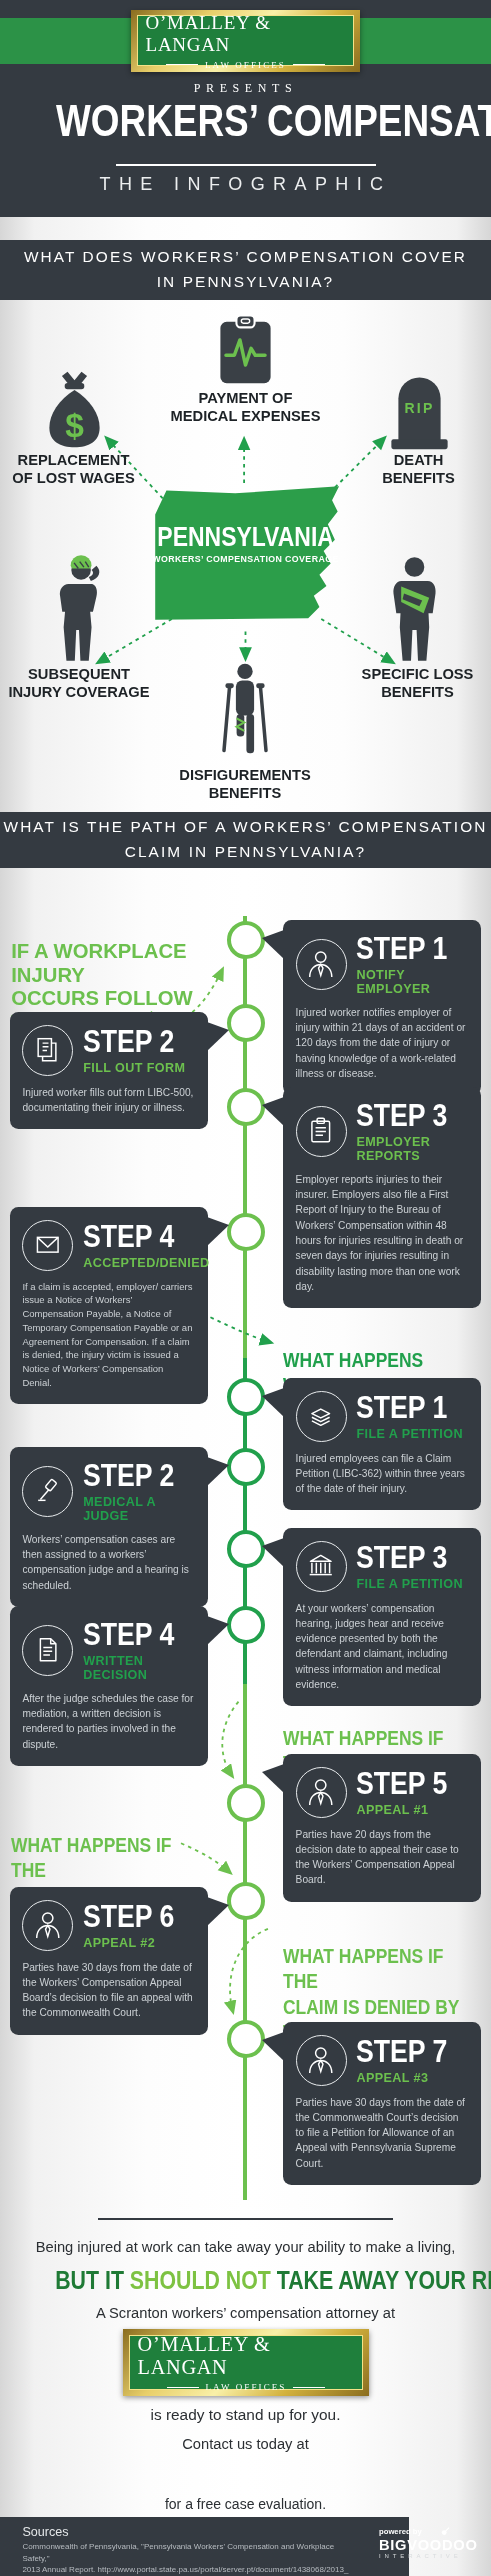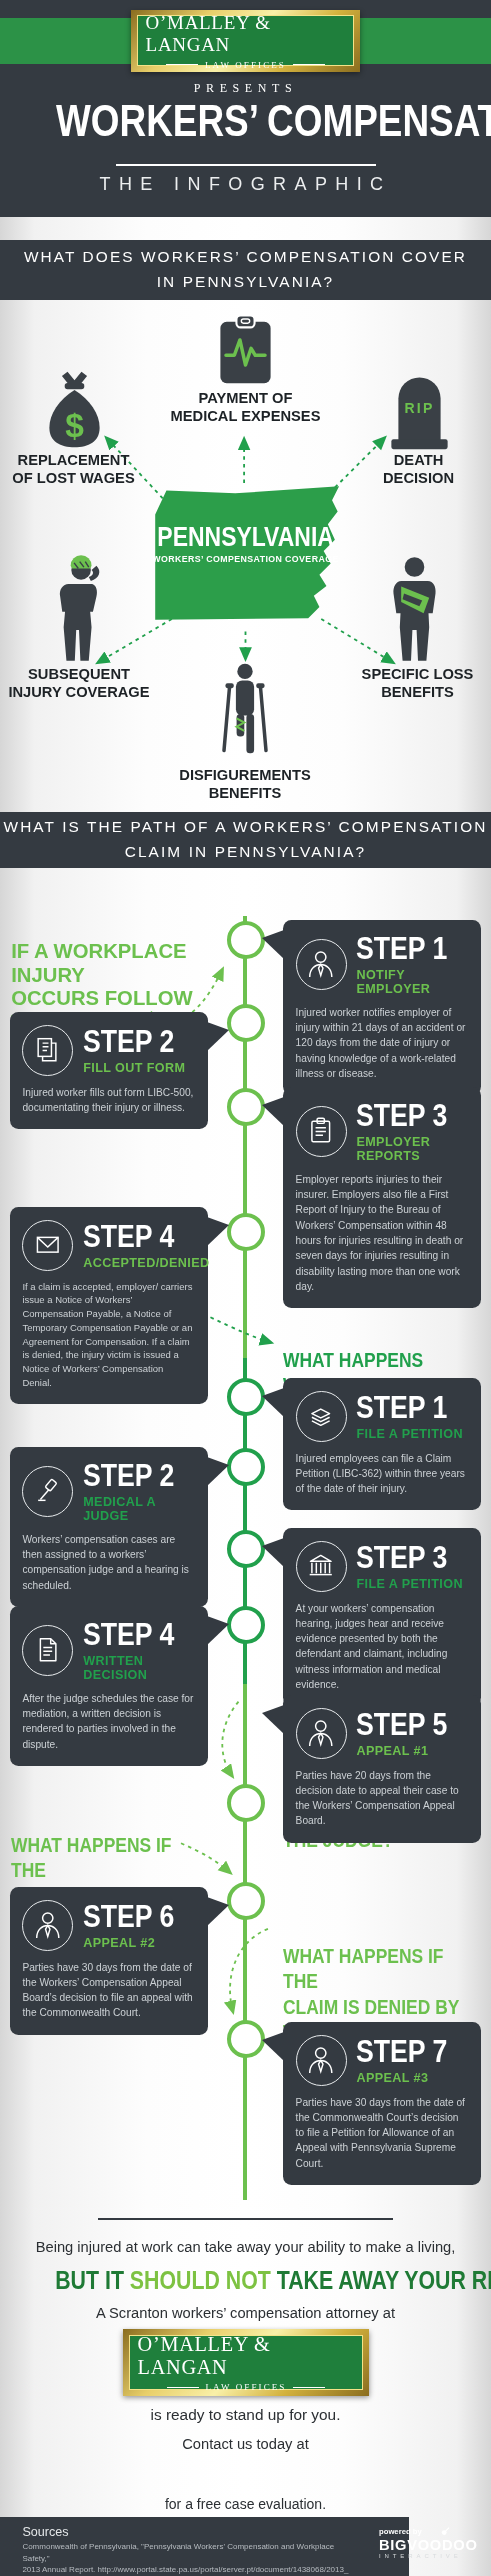--- a/index.html
+++ b/index.html
@@ -119,21 +119,21 @@
   </svg>
   <div class="abs clabel" style="left:7px;top:452px;width:133px;">REPLACEMENT
 OF LOST WAGES</div>
 
   <svg class="abs" style="left:387px;top:369px;" width="65" height="83" viewBox="0 0 92 118">
     <path d="M16,102 V42 a30,30 0 0 1 60,0 V102 z" fill="#3a4046"></path>
     <rect x="6" y="100" width="80" height="14" rx="3" fill="#3a4046"></rect>
     <text x="46" y="62" text-anchor="middle" font-size="20" font-weight="bold" letter-spacing="3" fill="#6cc04e" font-family="Liberation Sans,sans-serif">RIP</text>
   </svg>
   <div class="abs clabel" style="left:359px;top:452px;width:119px;">DEATH
-DECISION</div>
+BENEFITS</div>
 
   <svg class="abs" style="left:151px;top:482px;" width="193" height="149" viewBox="0 0 275 212">
     <polygon fill="#2c9e4a" points="6,46 22,12 120,16 268,6 258,26 266,42 252,60 262,82 246,98 256,116 240,132 250,148 232,162 240,178 224,194 6,196"></polygon>
   </svg>
   <div class="abs center" style="top:521px;">
     <span class="state-name cond">PENNSYLVANIA</span>
   </div>
   <div class="abs center state-sub" style="top:554px;">WORKERS’ COMPENSATION COVERAGE</div>
 
   <svg class="abs" style="left:49px;top:553px;" width="60" height="112" viewBox="0 0 86 160">
@@ -353,21 +353,21 @@
 THE WCAB?</span>
   </div>
 
   <div class="q g-b" style="left:283px;top:1918px;width:210px;">
     <span class="condL" style="white-space:pre-line;">WHAT HAPPENS IF THE
 CLAIM IS DENIED BY
 THE COMMONWEALTH
 COURT?</span>
   </div>
 
-  <div class="abs sbox" style="left:283px;top:1695px;">
+  <div class="abs sbox" style="left:283px;top:1754px;">
     <div class="tail left"></div>
     <div class="trow">
       <span class="iring">
         <svg width="29.5" height="29.5" viewBox="0 0 40 40" stroke="#fff" fill="none" stroke-width="2">
           <circle cx="20" cy="11" r="7"></circle>
             <path d="M5,38 C5,26 13,21 20,21 C27,21 35,26 35,38"></path>
             <path d="M20,21 l3,5 -3,10 -3,-10 z"></path>
         </svg>
       </span>
       <span><span class="snum condL">STEP 5</span>

